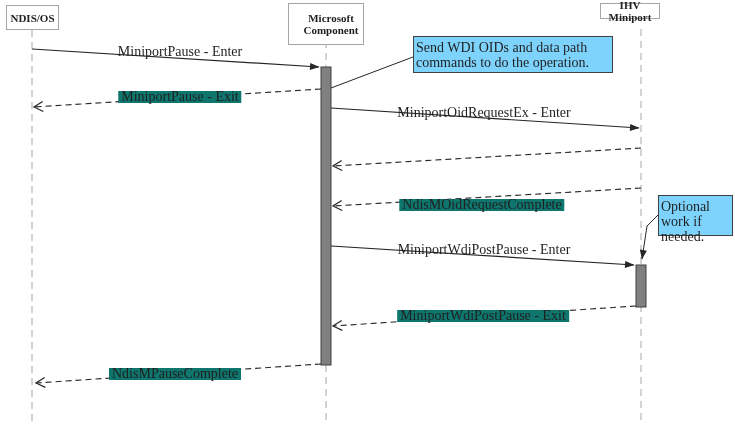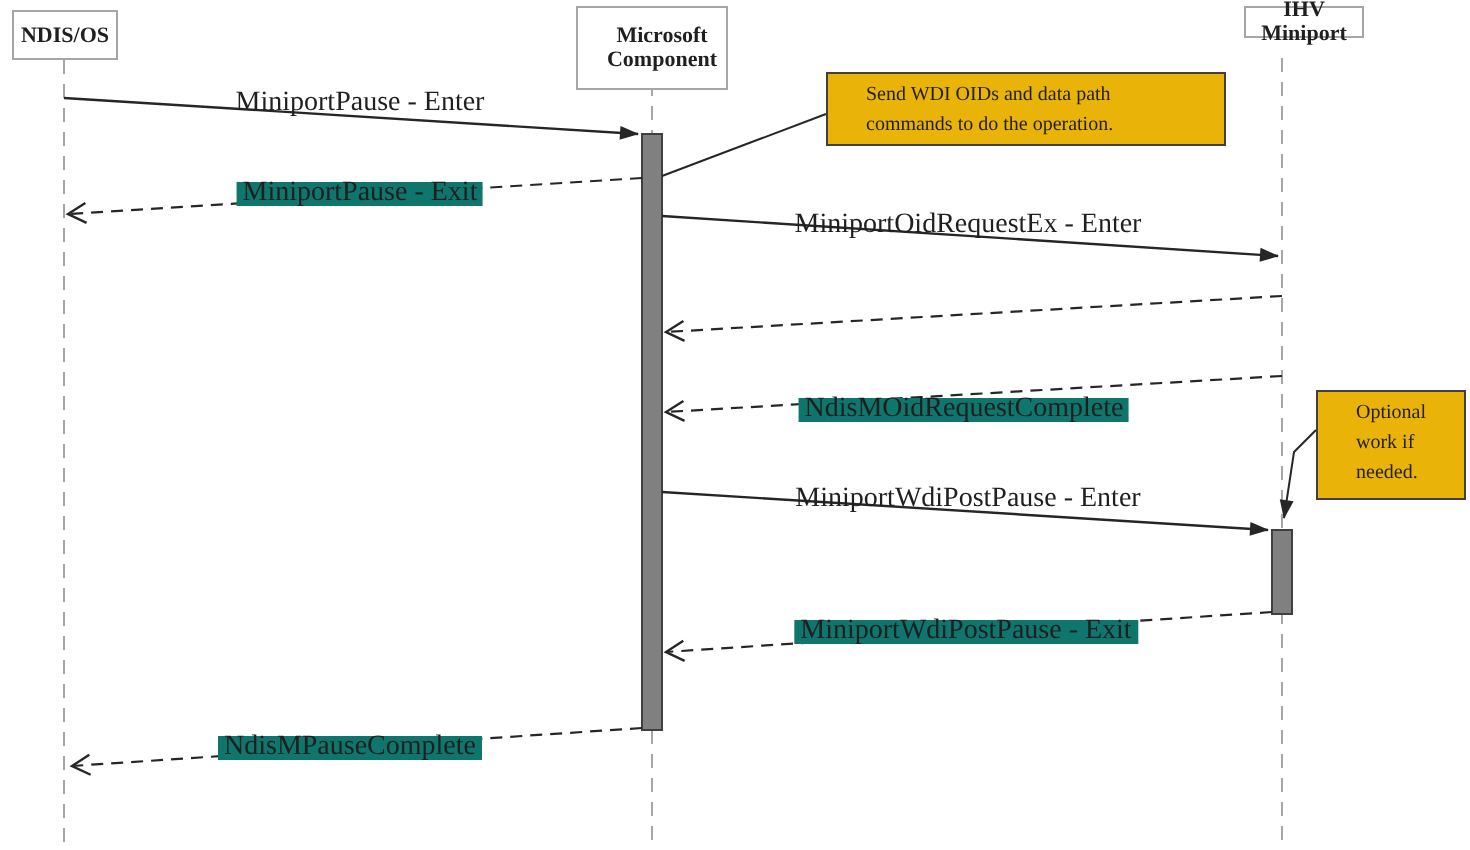--- a/index.html
+++ b/index.html
@@ -22,23 +22,23 @@
     border:1px solid var(--header-border,#a6a6a6);
     display:flex;align-items:center;justify-content:center;text-align:center;
     font-size:11px;font-weight:bold;line-height:12px;padding:1px 2px;
   }
   .msg-label{
     position:absolute;z-index:2;transform:translateX(-50%);
     font-size:14px;line-height:12px;white-space:nowrap;padding:0 3px;
   }
   .msg-label.return{background:#0f766e;}
   .note-box{
-    position:absolute;z-index:2;box-sizing:border-box;background:#eab308;
+    position:absolute;z-index:2;box-sizing:border-box;background:#7dd3fc;
     border:1.5px solid var(--note-border,#404040);
-    font-size:10px;line-height:15px;padding:3px 19px;
+    font-size:14px;line-height:15px;padding:3px 2px;
   }
 </style>
 </head>
 <body>
 
 <div class="stage">
 
   <svg class="layer" width="735" height="425" viewBox="0 0 735 425">
     <defs>
       <marker id="arrF" markerWidth="11" markerHeight="9" refX="9.5" refY="4" orient="auto" markerUnits="userSpaceOnUse">
@@ -68,28 +68,28 @@
     <line class="connector" x1="413" y1="57" x2="331" y2="88"></line>
     <path class="connector" d="M658,215 L647,226 L642,259" marker-end="url(#arrF)"></path>
   </svg>
 
   <div class="actor-box" style="left:6px;top:5px;width:53px;height:25px;">
     <span>NDIS/OS</span>
   </div>
   <div class="actor-box" style="left:288px;top:3px;width:76px;height:42px;padding-left:12px;">
     <span>Microsoft Component</span>
   </div>
-  <div class="actor-box" style="left:622px;top:3px;width:60px;height:16px;">
+  <div class="actor-box" style="left:600px;top:3px;width:60px;height:16px;">
     <span>IHV Miniport</span>
   </div>
 
   <div class="msg-label call" style="left:180px;top:46px;">MiniportPause - Enter</div>
   <div class="msg-label return" style="left:180px;top:91px;">MiniportPause - Exit</div>
   <div class="msg-label call" style="left:484px;top:107px;">MiniportOidRequestEx - Enter</div>
   <div class="msg-label return" style="left:482px;top:199px;">NdisMOidRequestComplete</div>
   <div class="msg-label call" style="left:484px;top:244px;">MiniportWdiPostPause - Enter</div>
   <div class="msg-label return" style="left:483px;top:310px;">MiniportWdiPostPause - Exit</div>
   <div class="msg-label return" style="left:175px;top:368px;">NdisMPauseComplete</div>
 
   <div class="note-box" style="left:413px;top:36px;width:200px;height:37px;">Send WDI OIDs and data path commands to do the operation.</div>
-  <div class="note-box" style="left:658px;top:195px;width:75px;height:55px;">Optional work if needed.</div>
+  <div class="note-box" style="left:658px;top:195px;width:75px;height:41px;">Optional work if needed.</div>
 
 </div>
 
 </body></html>

